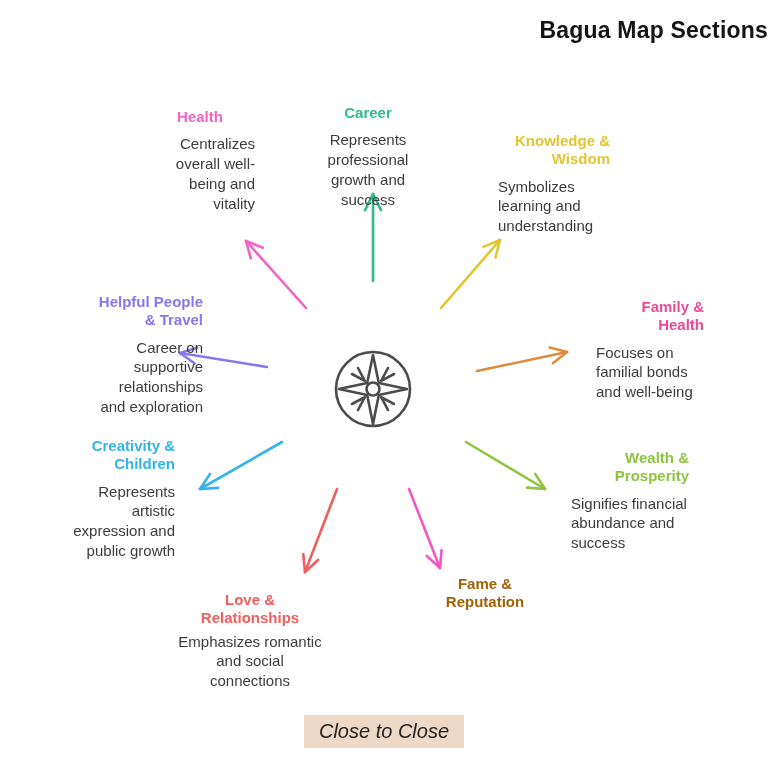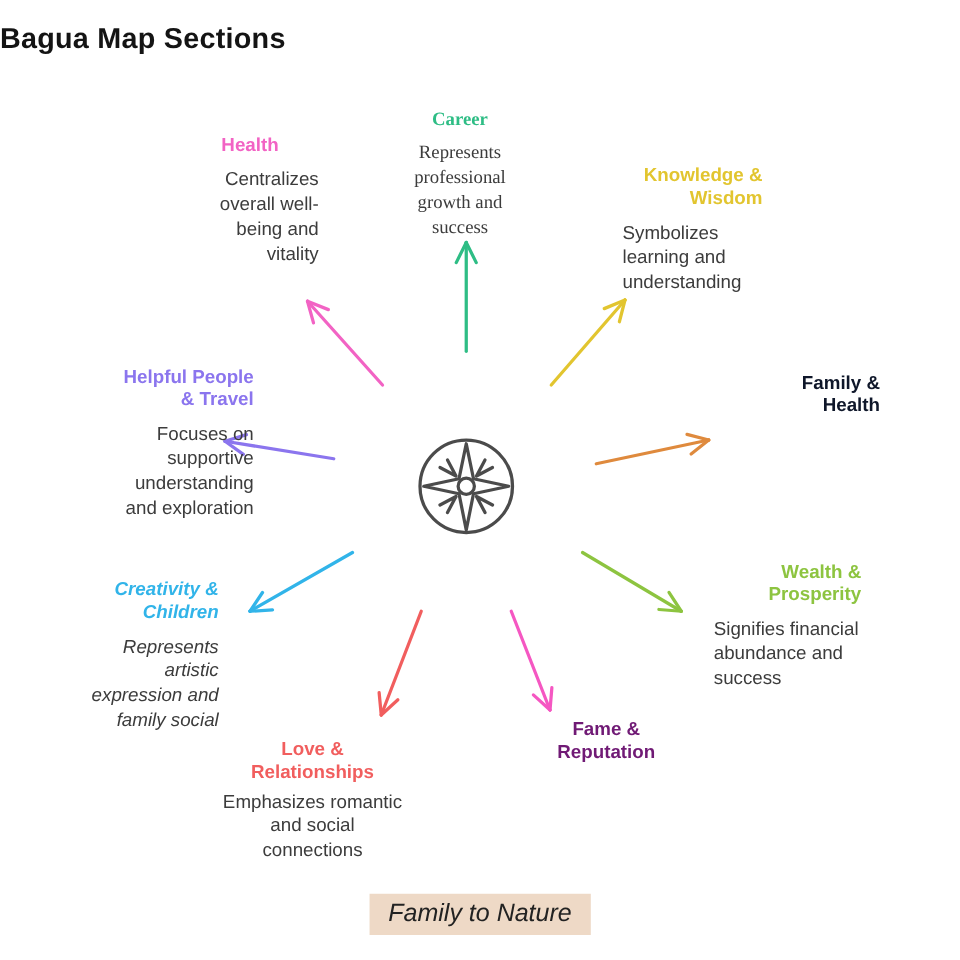--- a/index.html
+++ b/index.html
@@ -1,39 +1,39 @@
 <!DOCTYPE html>
 <html><head>
 <meta charset="utf-8">
 <style>
   html,body{margin:0;padding:0;background:#fff;}
   #canvas{
     position:relative;width:768px;height:768px;background:#ffffff;overflow:hidden;
     font-family:"Liberation Sans","DejaVu Sans",sans-serif;
   }
   .page-title{
-    position:absolute;left:0;top:17px;width:768px;text-align:left;
+    position:absolute;left:0;top:17px;width:768px;text-align:right;
     font-size:23px;font-weight:700;color:#141414;letter-spacing:.2px;
   }
   .section{position:absolute;font-size:15px;line-height:1.32;color:#3c3c3c;}
   .section .hd{font-size:15px;font-weight:700;line-height:1.22;margin:0 0 8px 0;}
   .al-c{text-align:center;}
   .al-l{text-align:left;}
   .al-r{text-align:right;}
   .hd-c{text-align:center;}
   .hd-l{text-align:right;}
   .hd-r{text-align:right;}
-  #sec-career      {left:312px;top:87px; width:112px;font-family:Liberation Serif, serif;}
+  #sec-career      {left:312px;top:104px; width:112px;}
   #sec-health      {left:145px;top:108px;width:110px;}
   #sec-knowledge   {left:498px;top:132px;width:112px;}
   #sec-family      {left:596px;top:298px;width:108px;}
   #sec-wealth      {left:571px;top:449px;width:118px;}
   #sec-fame        {left:428px;top:575px;width:114px;}
   #sec-love        {left:177px;top:591px;width:146px;}
-  #sec-creativity  {left:60px; top:463px;width:115px;font-style:italic;}
+  #sec-creativity  {left:60px; top:437px;width:115px;}
   #sec-helpful     {left:49px; top:293px;width:108px;margin-left:46px;}
   #sec-love .hd{margin-bottom:4px;}
   #overlay{position:absolute;left:0;top:0;width:768px;height:768px;pointer-events:none;}
   .footer-badge{
     position:absolute;left:384px;top:715px;transform:translateX(-50%);
     padding:5px 15px;font-size:20px;font-style:italic;color:#222;
     white-space:nowrap;
   }
 </style>
 </head>
@@ -111,42 +111,43 @@
     <div class="hd hd-c" style="color: rgb(242, 99, 196);">Health</div>
     <div>Centralizes overall well-being and vitality</div>
   </div>
 
   <div class="section al-l" id="sec-knowledge">
     <div class="hd hd-l" style="color: rgb(226, 197, 47);">Knowledge &amp; Wisdom</div>
     <div>Symbolizes learning and understanding</div>
   </div>
 
   <div class="section al-l" id="sec-family">
-    <div class="hd hd-l" style="color: #0f172a;">Family &amp; Health</div>
+    <div class="hd hd-l" style="color: #ec4899;">Family &amp; Health</div>
+    <div>Focuses on familial bonds and well-being</div>
   </div>
 
   <div class="section al-l" id="sec-wealth">
     <div class="hd hd-l" style="color: rgb(141, 196, 64);">Wealth &amp; Prosperity</div>
     <div>Signifies financial abundance and success</div>
   </div>
 
   <div class="section al-l" id="sec-fame">
-    <div class="hd hd-c" style="color: #701a75;">Fame &amp; Reputation</div>
+    <div class="hd hd-c" style="color: #a16207;">Fame &amp; Reputation</div>
   </div>
 
   <div class="section al-c" id="sec-love">
     <div class="hd hd-c" style="color: rgb(241, 94, 94); text-align: center;">Love &amp; Relationships</div>
     <div>Emphasizes romantic and social connections</div>
   </div>
 
   <div class="section al-r" id="sec-creativity">
     <div class="hd hd-r" style="color: rgb(49, 180, 233);">Creativity &amp; Children</div>
-    <div>Represents artistic expression and family social</div>
+    <div>Represents artistic expression and public growth</div>
   </div>
 
   <div class="section al-r" id="sec-helpful">
     <div class="hd hd-r" style="color: rgb(139, 117, 238);">Helpful People &amp; Travel</div>
-    <div>Focuses on supportive understanding and exploration</div>
+    <div>Career on supportive relationships and exploration</div>
   </div>
 
-  <div class="footer-badge" style="background: rgb(238, 217, 198);">Family to Nature</div>
+  <div class="footer-badge" style="background: rgb(238, 217, 198);">Close to Close</div>
 
 </div>
 
 </body></html>

